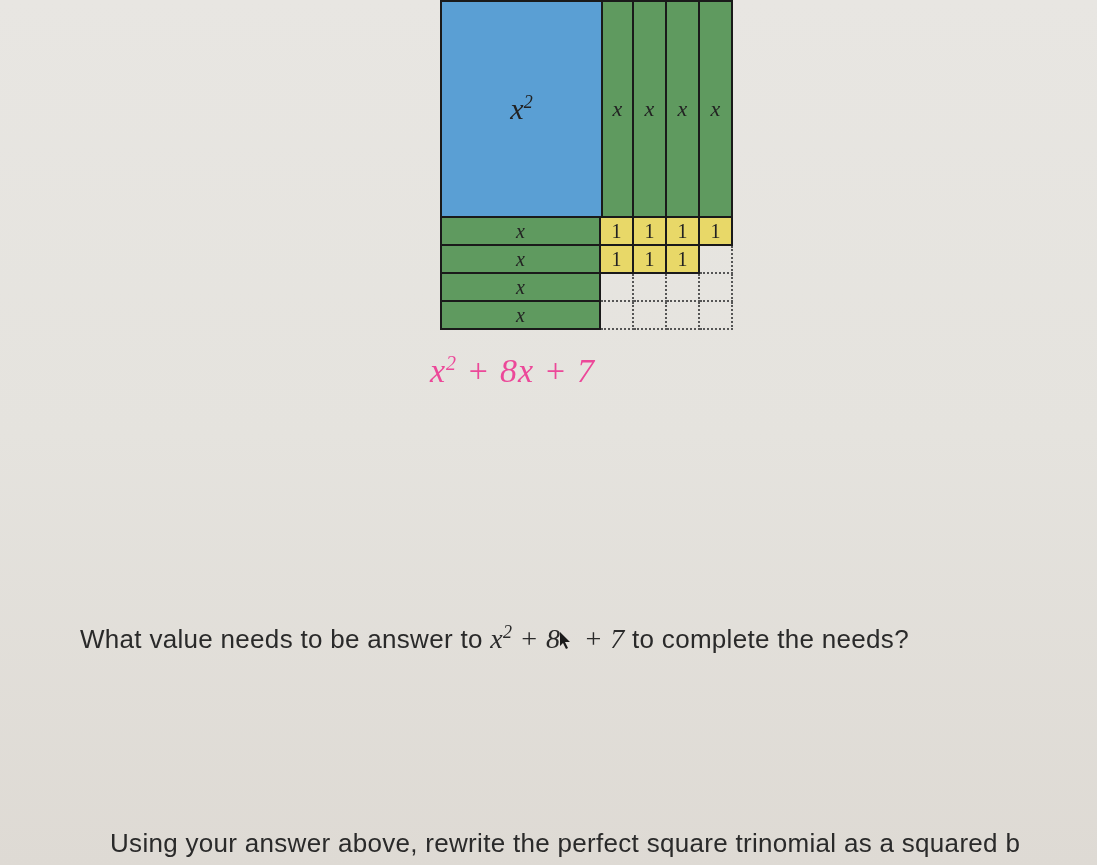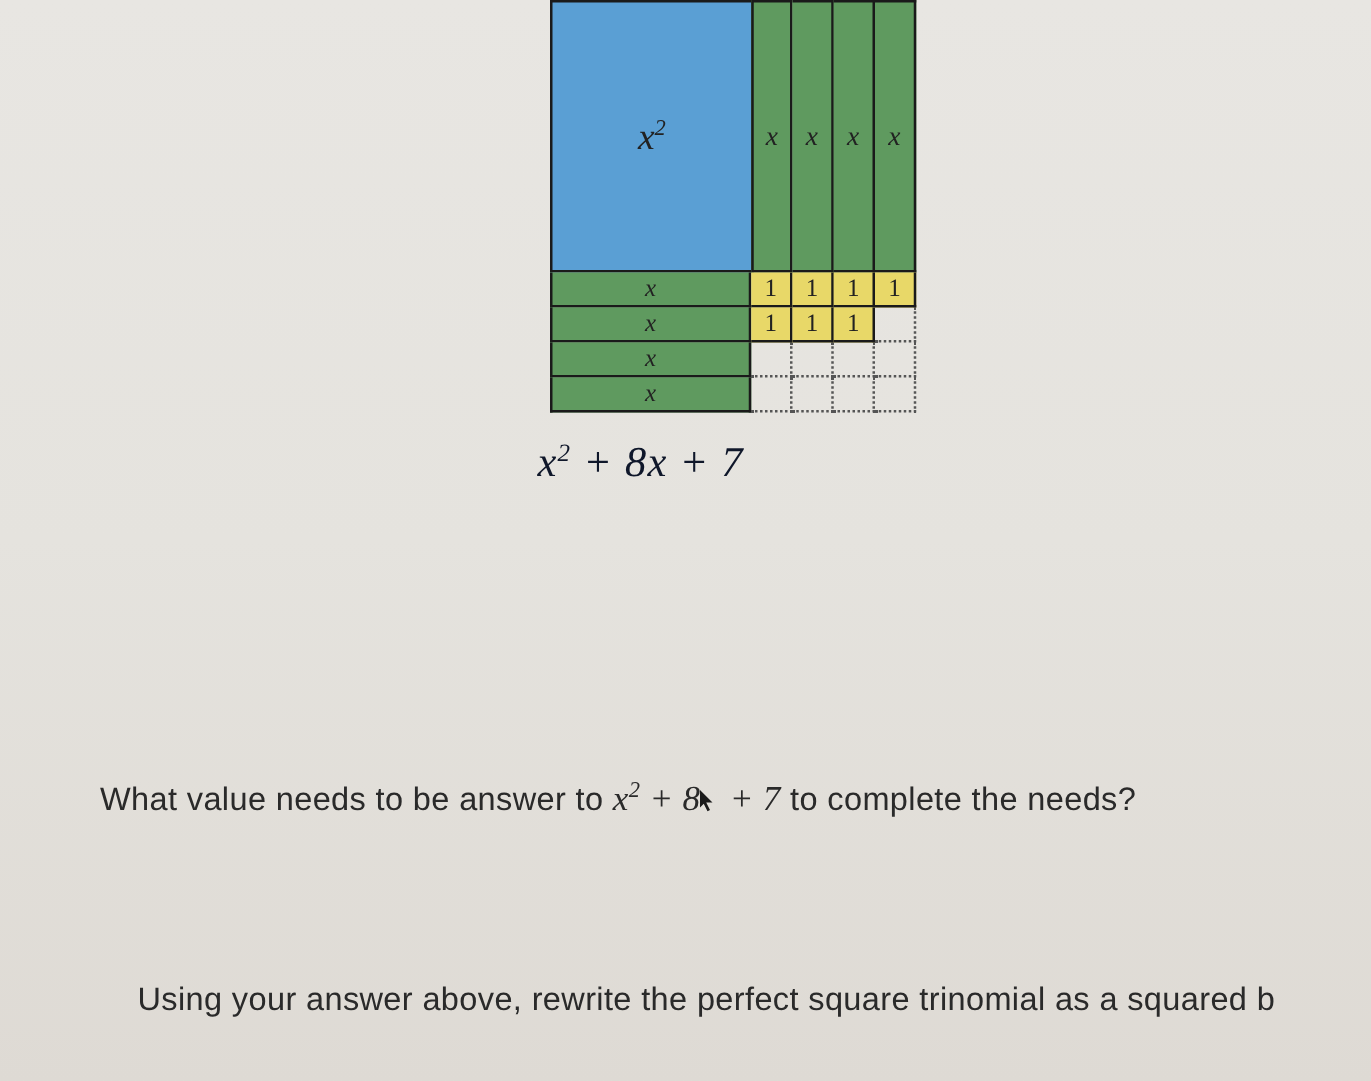--- a/index.html
+++ b/index.html
@@ -115,21 +115,21 @@
       border-right: 2px dotted #555;
       border-bottom: 2px dotted #555;
     }
     
     .expression-label {
       position: absolute;
       left: 430px;
       top: 352px;
       font-size: 34px;
       font-style: italic;
-      color: #0f172a;
+      color: #ec4899;
       letter-spacing: 1px;
     }
     
     .expression-label sup {
       font-size: 20px;
       vertical-align: super;
     }
     
     .question-text {
       position: absolute;
@@ -162,21 +162,21 @@
     
     .cursor-icon svg {
       position: absolute;
       top: -2px;
       left: -2px;
     }
     
     .followup-text {
       position: absolute;
       left: 110px;
-      top: 784px;
+      top: 828px;
       font-family: Arial, sans-serif;
       font-size: 26px;
       color: #2a2a2a;
       letter-spacing: 0.3px;
       white-space: nowrap;
     }
     
     .x-tile-v:first-child {
       border-left: 2px solid #1a1a1a;
       margin-left: -2px;

